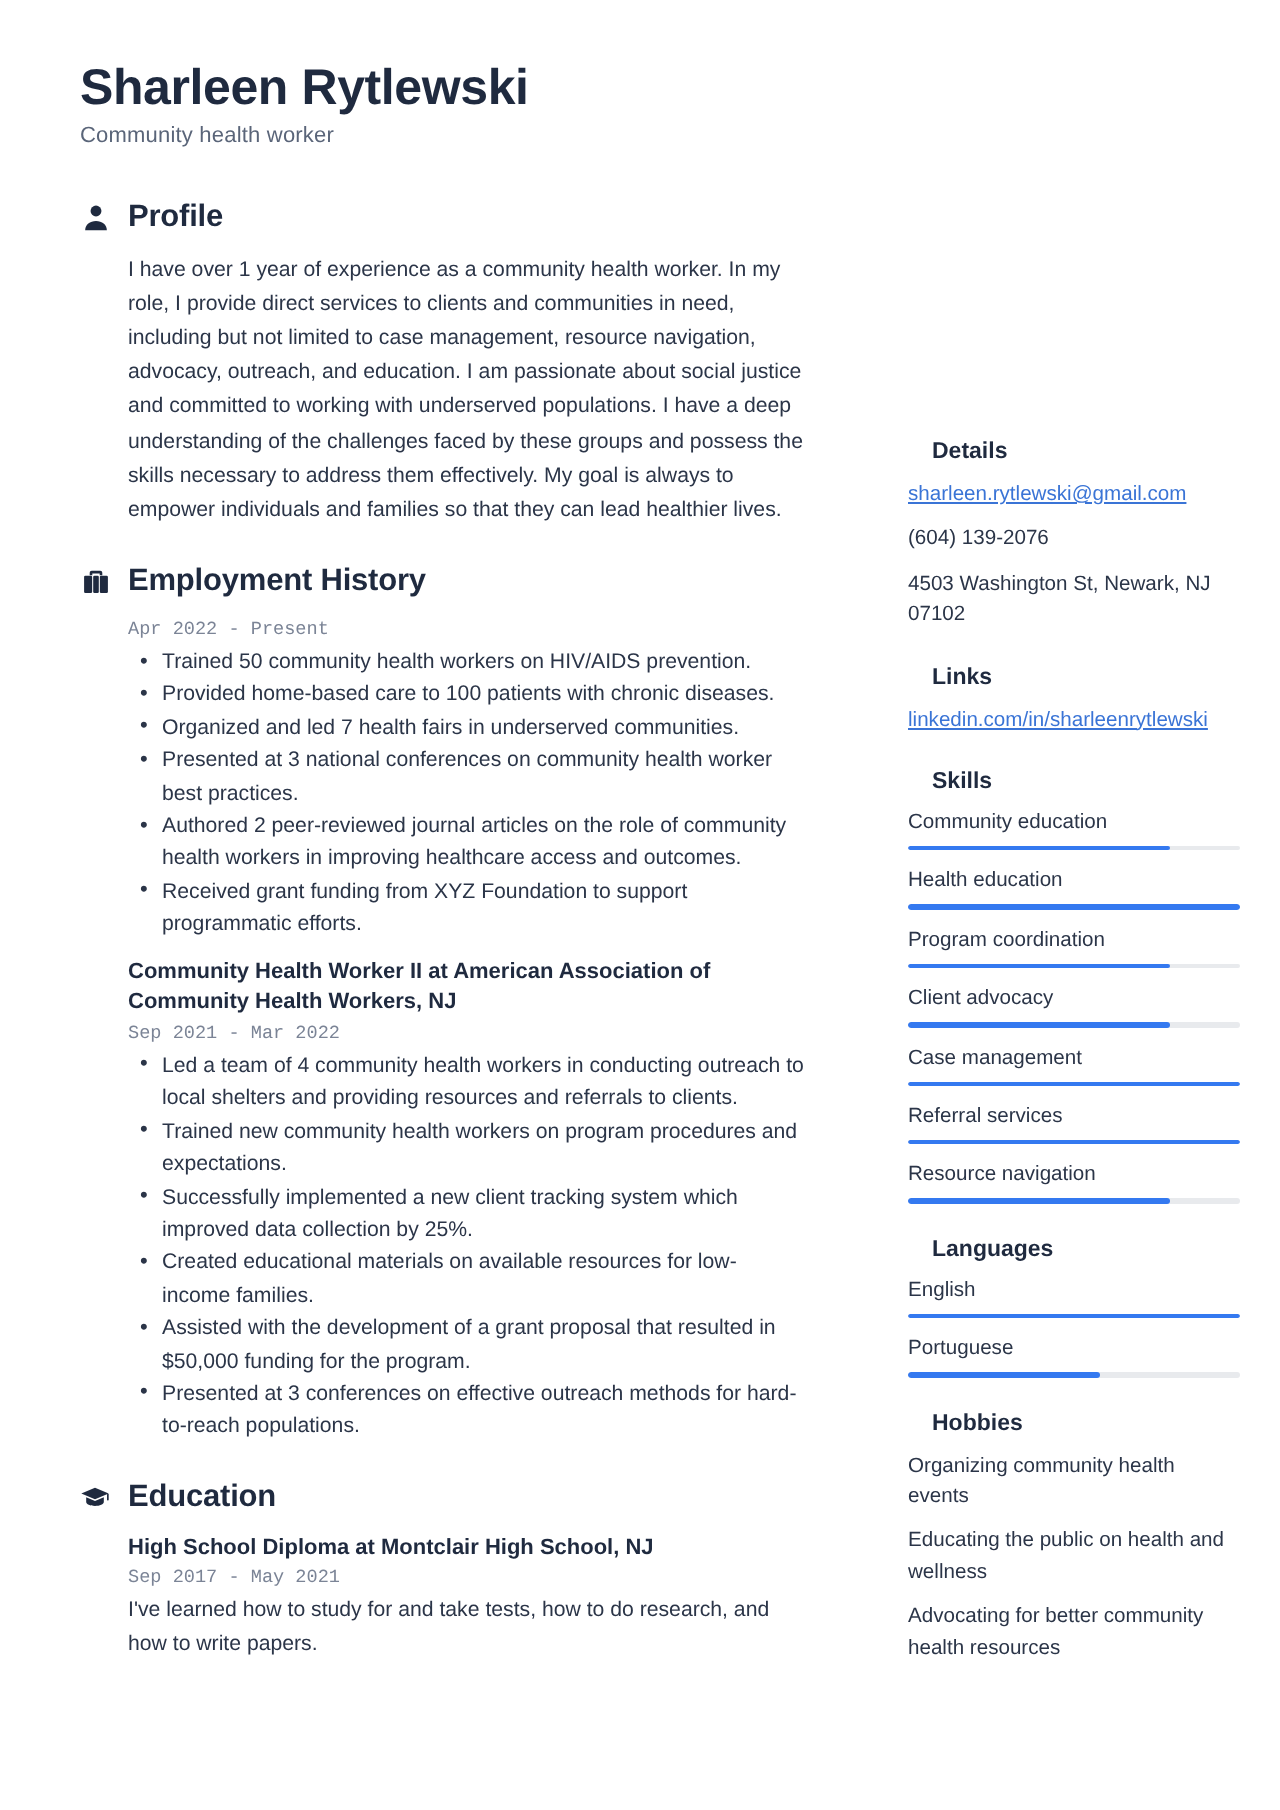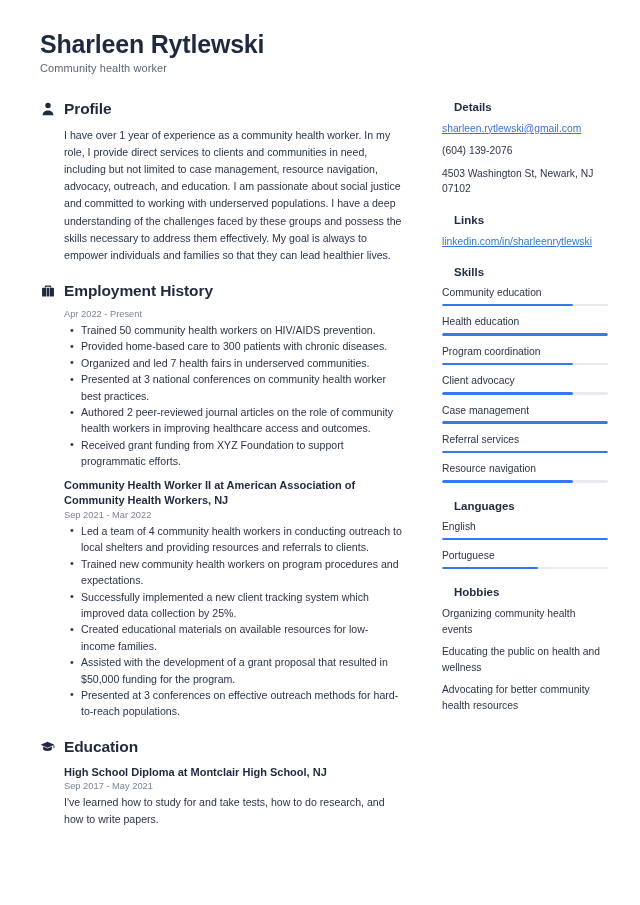--- a/index.html
+++ b/index.html
@@ -37,22 +37,22 @@
   .job-title {
     font-size: 11px;
     color: #5a6579;
     letter-spacing: 0.1px;
     margin: 0;
   }
 
   
   .body-cols {
     display: flex;
-    align-items: flex-start;
-    gap: 40px;
+    align-items: flex-end;
+    gap: 52px;
   }
   .col-main { width: 362px; flex: 0 0 362px; }
   .col-side { width: 166px; flex: 0 0 166px; padding-top: 1px; }
 
   
   .section { margin-bottom: 18px; }
   .section-head {
     display: flex;
     align-items: center;
     gap: 9px;
@@ -88,20 +88,21 @@
     font-size: 11px;
     font-weight: bold;
     color: #1f2a3f;
     line-height: 1.42;
     margin: 0 0 1px 0;
   }
   .entry-date {
     font-size: 9.3px;
     color: #7b8496;
     margin: 0 0 3px 0;
+    font-family: Liberation Mono, monospace;
   }
   .entry-list {
     margin: 0 0 8px 0;
     padding-left: 17px;
     list-style: none;
   }
   .entry-list li {
     font-size: 10.6px;
     line-height: 1.55;
     color: #2b3548;
@@ -220,21 +221,21 @@
             </svg>
           </span>
           <span class="section-title">Employment History</span>
         </div>
         <div class="section-body">
 
           <div class="entry">
             <p class="entry-date">Apr 2022 - Present</p>
             <ul class="entry-list">
               <li>Trained 50 community health workers on HIV/AIDS prevention.</li>
-              <li>Provided home-based care to 300 patients with chronic diseases.</li>
+              <li>Provided home-based care to 100 patients with chronic diseases.</li>
               <li>Organized and led 7 health fairs in underserved communities.</li>
               <li>Presented at 3 national conferences on community health worker best practices.</li>
               <li>Authored 2 peer-reviewed journal articles on the role of community health workers in improving healthcare access and outcomes.</li>
               <li>Received grant funding from XYZ Foundation to support programmatic efforts.</li>
             </ul>
           </div>
 
           <div class="entry">
             <p class="entry-title">Community Health Worker II at American Association of Community Health Workers, NJ</p>
             <p class="entry-date">Sep 2021 - Mar 2022</p>

